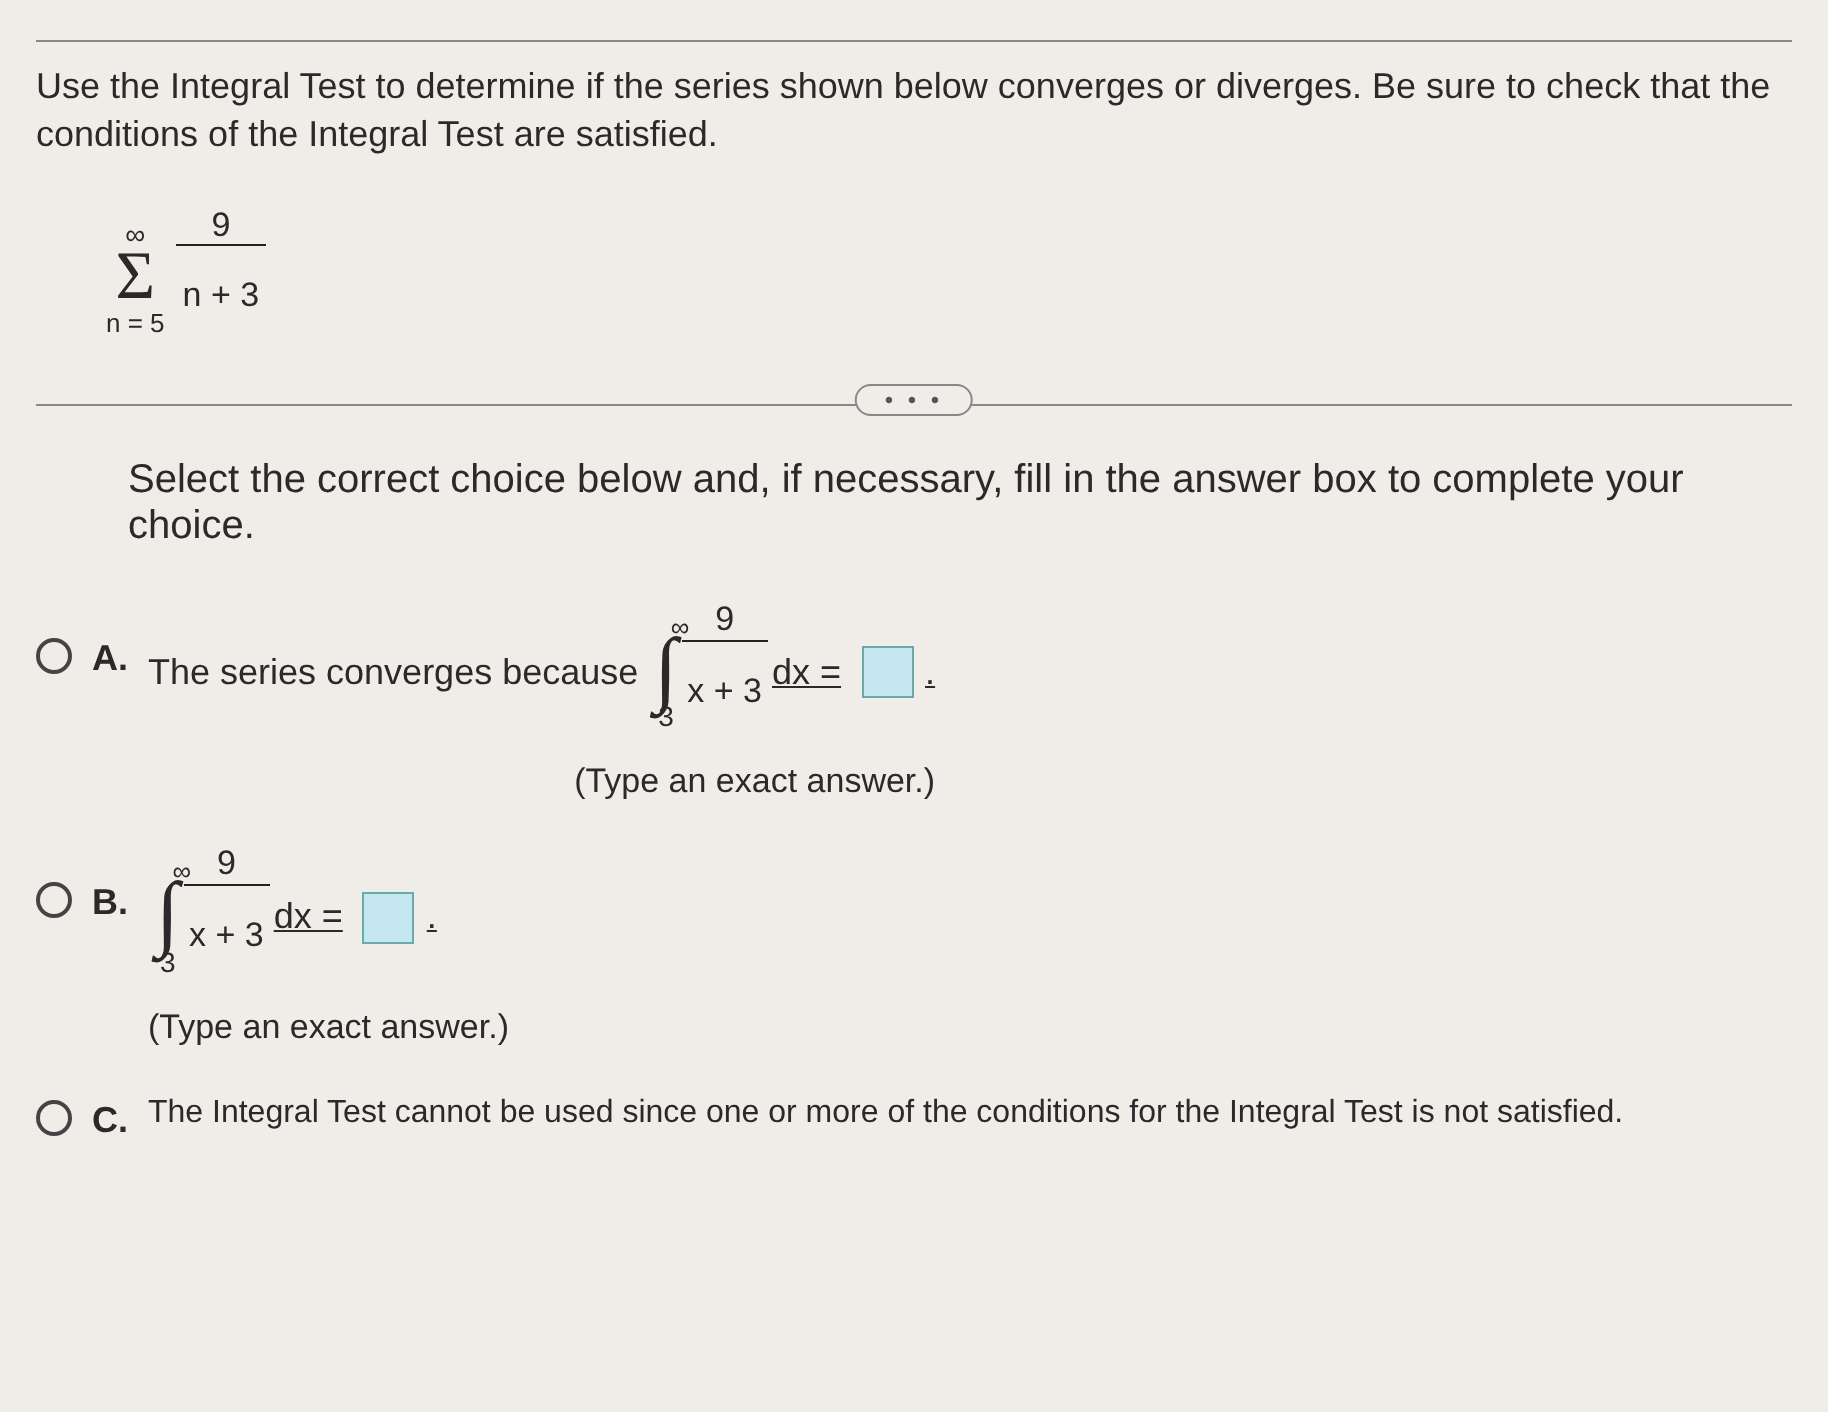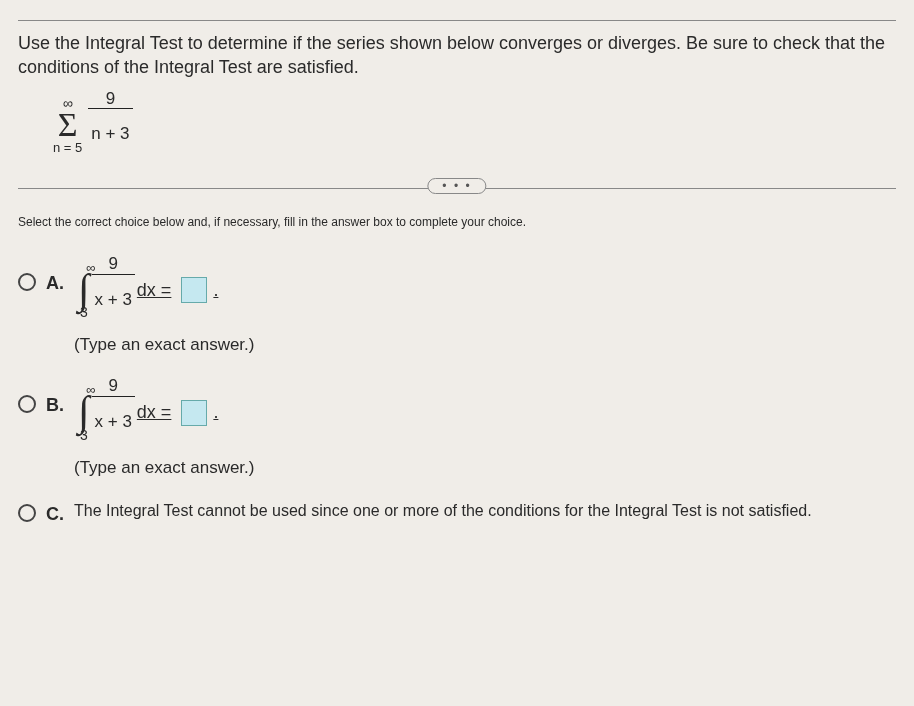--- a/index.html
+++ b/index.html
@@ -16,21 +16,21 @@
       color: #2a2a2a;
       position: relative;
     }
     .problem-section {
       border-top: 1px solid #888;
       padding-top: 10px;
     }
     .problem-text {
       font-size: 18px;
       line-height: 1.35;
-      margin-bottom: 10px;
+      margin-bottom: 24px;
     }
     .series-display {
       margin-left: 35px;
       margin-bottom: 28px;
       display: flex;
       align-items: center;
       gap: 6px;
     }
     .sigma-block {
       display: inline-flex;
@@ -80,22 +80,23 @@
       background: #f0ede8;
       border: 1px solid #888;
       border-radius: 12px;
       padding: 0 14px;
       font-size: 12px;
       letter-spacing: 2px;
       color: #555;
       cursor: pointer;
     }
     .instruction {
-      font-size: 12px;
+      font-size: 20px;
       margin-bottom: 26px;
+      margin-left: 46px;
     }
     .choice {
       display: flex;
       align-items: flex-start;
       margin-bottom: 22px;
     }
     .radio {
       width: 18px;
       height: 18px;
       border: 2px solid #444;
@@ -125,20 +126,21 @@
       gap: 10px;
     }
     .choice-line {
       display: flex;
       align-items: center;
       flex-wrap: wrap;
       gap: 4px;
     }
     .hint {
       font-size: 17px;
+      text-align: right;
     }
     .integral-block {
       display: inline-flex;
       align-items: center;
       gap: 2px;
       margin: 0 4px;
     }
     .int-symbol {
       display: inline-flex;
       flex-direction: column;
@@ -203,20 +205,21 @@
   <div class="dots-pill">• • •</div>
 </div>
 
 <div class="instruction">Select the correct choice below and, if necessary, fill in the answer box to complete your choice.</div>
 
 <div class="choice">
   <div class="radio"></div>
   <div class="choice-label">A.</div>
   <div class="choice-body">
     <div class="choice-line">
+      <span>The series converges because</span>
       <span class="integral-block">
         <span class="int-symbol">
           <span class="int-top">∞</span>
           <span class="int-sign">∫</span>
           <span class="int-bottom">3</span>
         </span>
         <span class="fraction">
           <span class="num">9</span>
           <span class="den">x + 3</span>
         </span>

